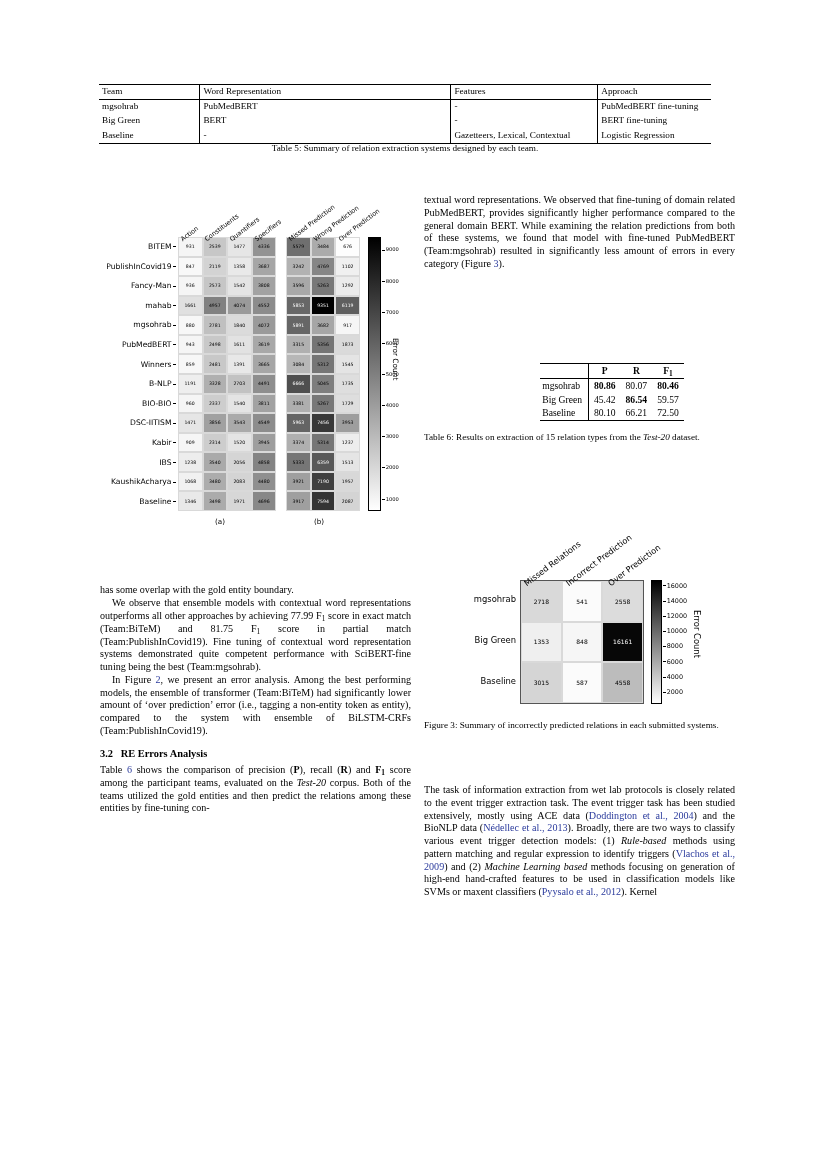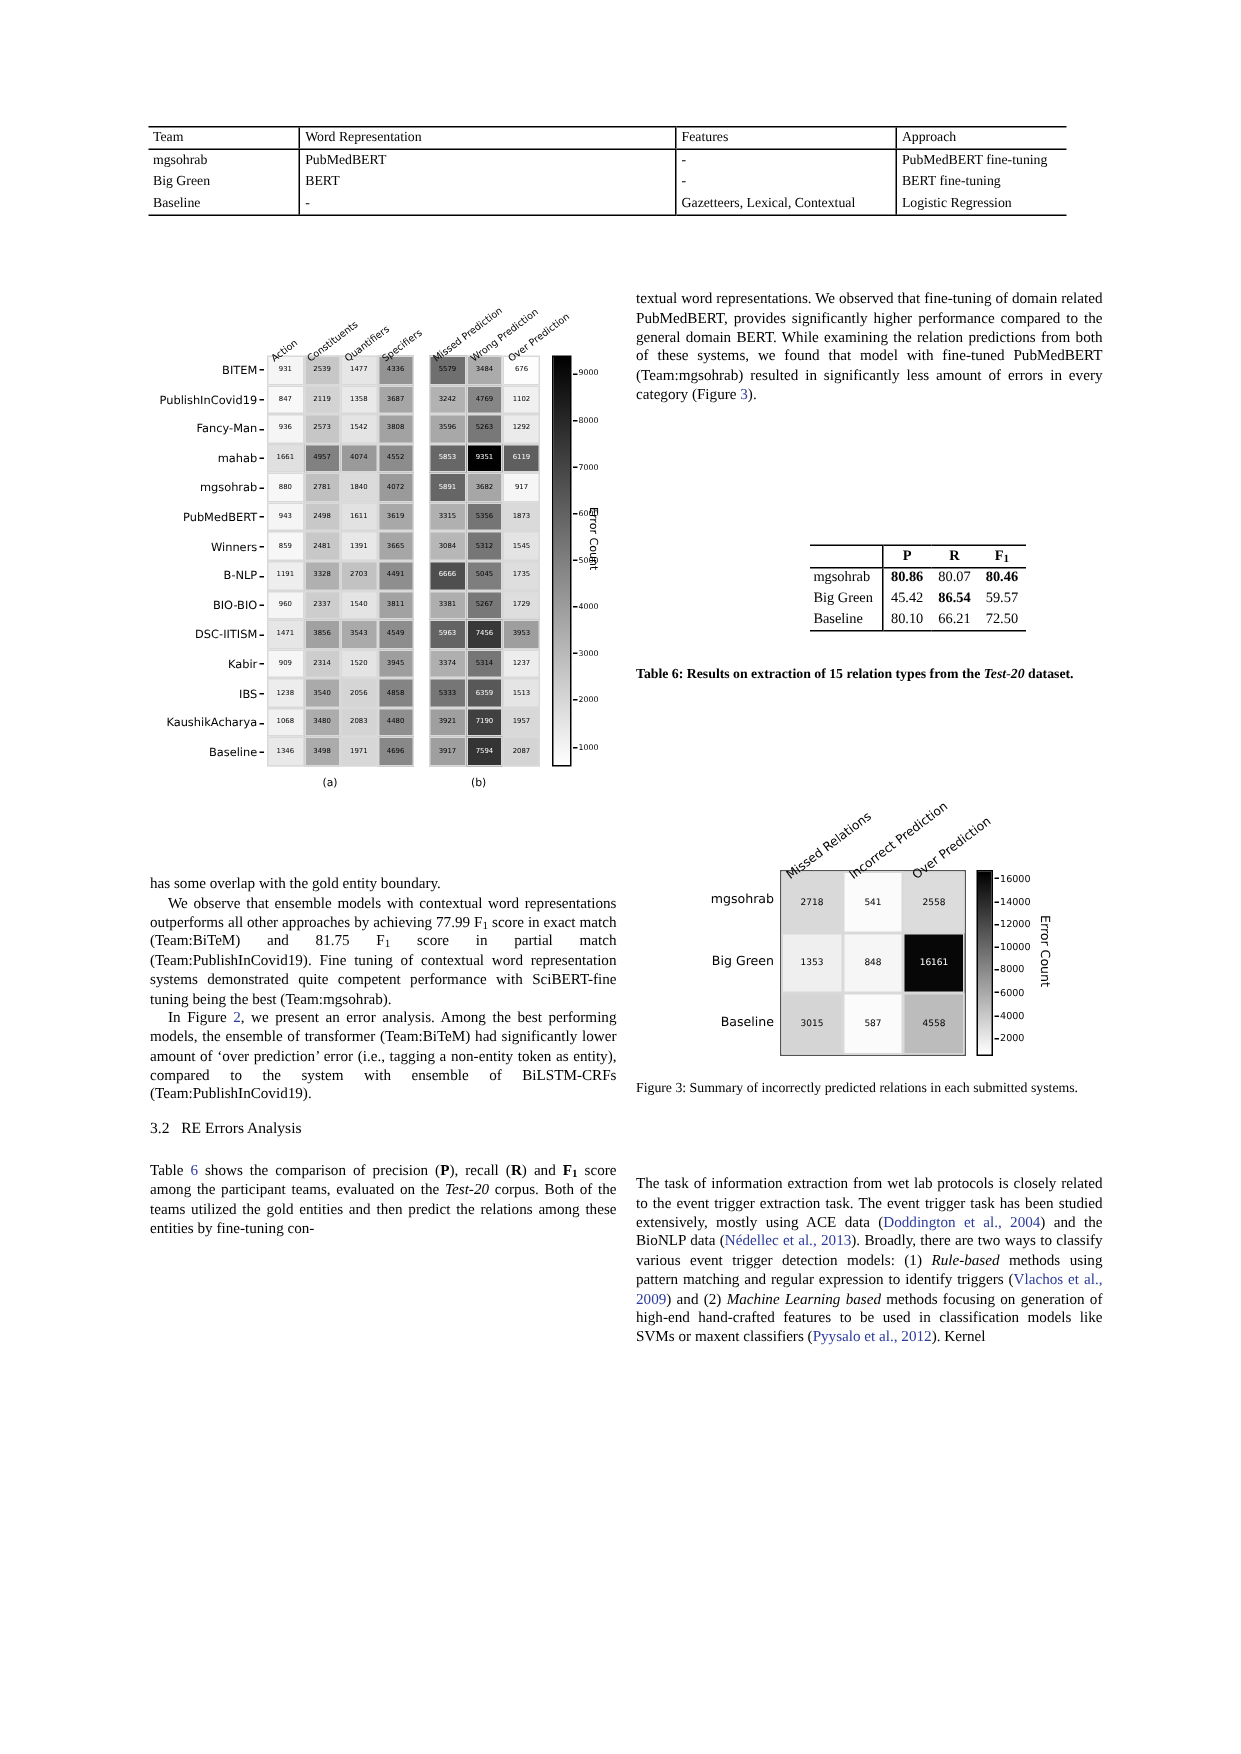--- a/index.html
+++ b/index.html
@@ -25,21 +25,21 @@
   .t5-caption {
     position: absolute; left: 99px; top: 143px; width: 612px;
     text-align: center; font-size: 9.2px;
   }
 
   
   .col { position: absolute; width: 311px; font-size: 10.1px; text-align: justify; line-height: 1.265; }
   .col p { margin: 0; text-indent: 12px; }
   .col p.noind { text-indent: 0; }
   .cap { position: absolute; width: 311px; font-size: 9.2px; line-height: 1.27; text-align: justify; }
-  h3.sec { font-size: 10.4px; font-weight: normal; margin: 9px 0 16px 0; text-indent: 0; }
+  h3.sec { font-size: 10.4px; font-weight: bold; margin: 9px 0 4px 0; text-indent: 0; }
   h2.sec { font-size: 11.6px; font-weight: bold; margin: 0 0 7px 0; text-indent: 0; }
   .cite { color: #2a3a9c; }
   .lnk { color: #2a3a9c; }
   em { font-style: italic; }
   .sub { font-size: 7.4px; vertical-align: -0.22em; }
 
   
   #table6-wrap { position: absolute; left: 496px; top: 363px; width: 232px; }
   table.t6 { border-collapse: collapse; font-size: 9.6px; margin: 0 auto; }
   table.t6 td, table.t6 th { padding: 0.6px 5px; line-height: 1.3; text-align: center; font-weight: normal; }
@@ -121,20 +121,21 @@
           </tr>
           <tr class="rule-bot">
             <td>Baseline</td>
             <td class="vline">-</td>
             <td class="vline">Gazetteers, Lexical, Contextual</td>
             <td class="vline">Logistic Regression</td>
           </tr>
         </tbody>
     </table>
   </div>
+  <div class="t5-caption">Table 5: Summary of relation extraction systems designed by each team.</div>
 
   <div id="fig2">
     <div class="hmlabels-left" id="fig2-rowlabels" style="top:44px; right:222px;">
         <div class="rowlab"><span>BITEM</span><span class="tick"></span></div>
         <div class="rowlab"><span>PublishInCovid19</span><span class="tick"></span></div>
         <div class="rowlab"><span>Fancy-Man</span><span class="tick"></span></div>
         <div class="rowlab"><span>mahab</span><span class="tick"></span></div>
         <div class="rowlab"><span>mgsohrab</span><span class="tick"></span></div>
         <div class="rowlab"><span>PubMedBERT</span><span class="tick"></span></div>
         <div class="rowlab"><span>Winners</span><span class="tick"></span></div>
@@ -309,21 +310,21 @@
           </tr>
           <tr class="rule-bot">
             <td class="team">Baseline</td>
             <td class="vl">80.10</td>
             <td>66.21</td>
             <td>72.50</td>
           </tr>
         </tbody>
     </table>
   </div>
-  <div class="cap" style="left:424px; top:444px;font-weight:bold;">
+  <div class="cap" style="left:424px; top:432px;">
     <span>Table 6: Results on extraction of 15 relation types from</span>
     <span>the </span><em>Test-20</em><span> dataset.</span>
   </div>
 
   <div id="fig3">
     <div id="fig3-rowlabels">
         <div class="rowlab3" style="top: 46px; right: 218px;">mgsohrab</div>
         <div class="rowlab3" style="top: 87px; right: 218px;">Big Green</div>
         <div class="rowlab3" style="top: 128px; right: 218px;">Baseline</div>
       </div>

